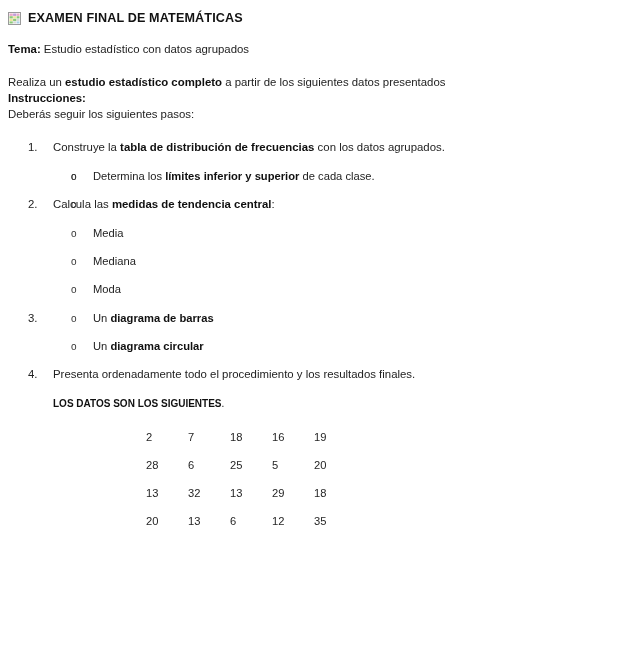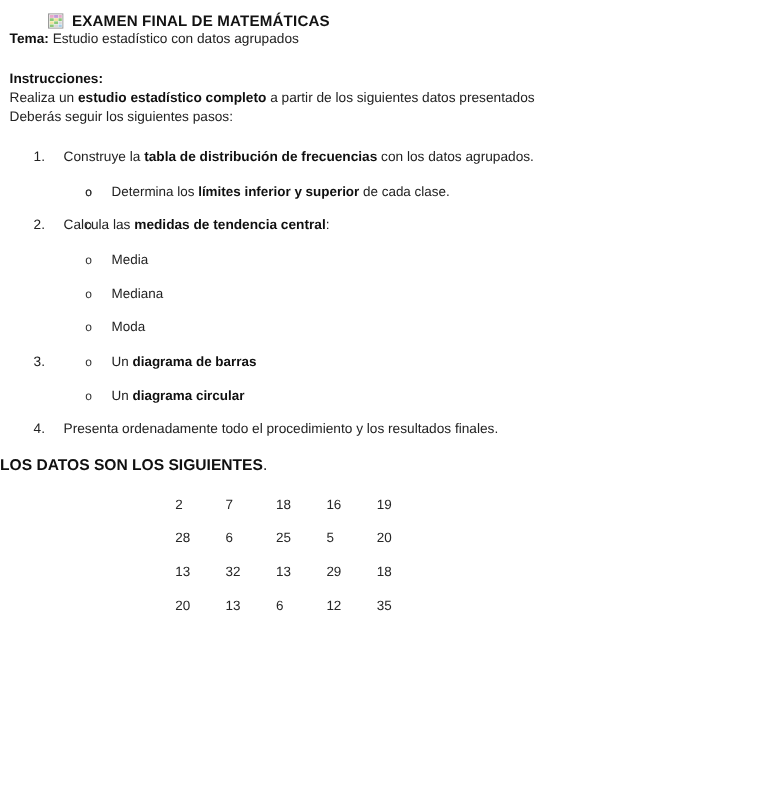--- a/index.html
+++ b/index.html
@@ -19,24 +19,23 @@
   .doc {
     position: relative;
     width: 633px;
     padding: 0;
     box-sizing: border-box;
   }
 
   
   .title-row {
     display: flex;
-    align-items: flex-start;
+    align-items: flex-end;
     gap: 7px;
     padding: 11px 0 0 8px;
-    margin-left: 32px;
   }
   .sheet-icon {
     width: 13px;
     height: 13px;
     flex: 0 0 13px;
     display: block;
     line-height: 0;
   }
   .title-text {
     font-size: 12.6px;
@@ -46,21 +45,21 @@
     white-space: nowrap;
   }
 
   
   .para {
     padding: 0 10px 0 8px;
     font-size: 11.4px;
     line-height: 16px;
     color: #222222;
   }
-  .p-tema { }
+  .p-tema { margin-top: 16px; }
   .p-instr { margin-top: 17px; }
   .p-instr-line { display: block; }
   .p-datos { margin-top: 18px; line-height: 17px; }
   b, .b { font-weight: bold; color: #101010; }
 
   
   .olist {
     margin: 17px 0 0 0;
     padding: 0;
     list-style: none;
@@ -102,21 +101,22 @@
     left: 18px;
     top: 1px;
     font-size: 10px;
     line-height: 15px;
     color: #333333;
   }
 
   
   .datos-head {
     margin-top: 14px;
-    font-size: 13px;
+    padding-left: 53px;
+    font-size: 10px;
     line-height: 16px;
     color: #111111;
   }
   .datos-head .b { font-weight: bold; }
   .datos-head .dot { font-weight: normal; }
 
   
   .grid-wrap {
     margin-top: 18px;
     padding-left: 146px;
@@ -162,22 +162,22 @@
       </svg>
     </span>
     <span class="title-text">EXAMEN FINAL DE MATEMÁTICAS</span>
   </div>
 
   <div class="para p-tema">
     <span class="b">Tema:</span><span> Estudio estadístico con datos agrupados</span>
   </div>
 
   <div class="para p-instr">
+    <span class="p-instr-line"><span>Realiza un </span><span class="b">estudio estadístico completo</span><span> a partir de los siguientes datos presentados</span></span>
     <span class="p-instr-line b">Instrucciones:</span>
-    <span class="p-instr-line"><span>Realiza un </span><span class="b">estudio estadístico completo</span><span> a partir de los siguientes datos presentados</span></span>
     <span class="p-instr-line">Deberás seguir los siguientes pasos:</span>
   </div>
 
   <ol class="olist">
 
     <li class="oitem">
       <span class="onum">1.</span>
       <span><span>Construye la </span><span class="b">tabla de distribución de frecuencias</span><span> con los datos agrupados.</span></span>
       <ul class="sublist">
         <li class="subitem">

